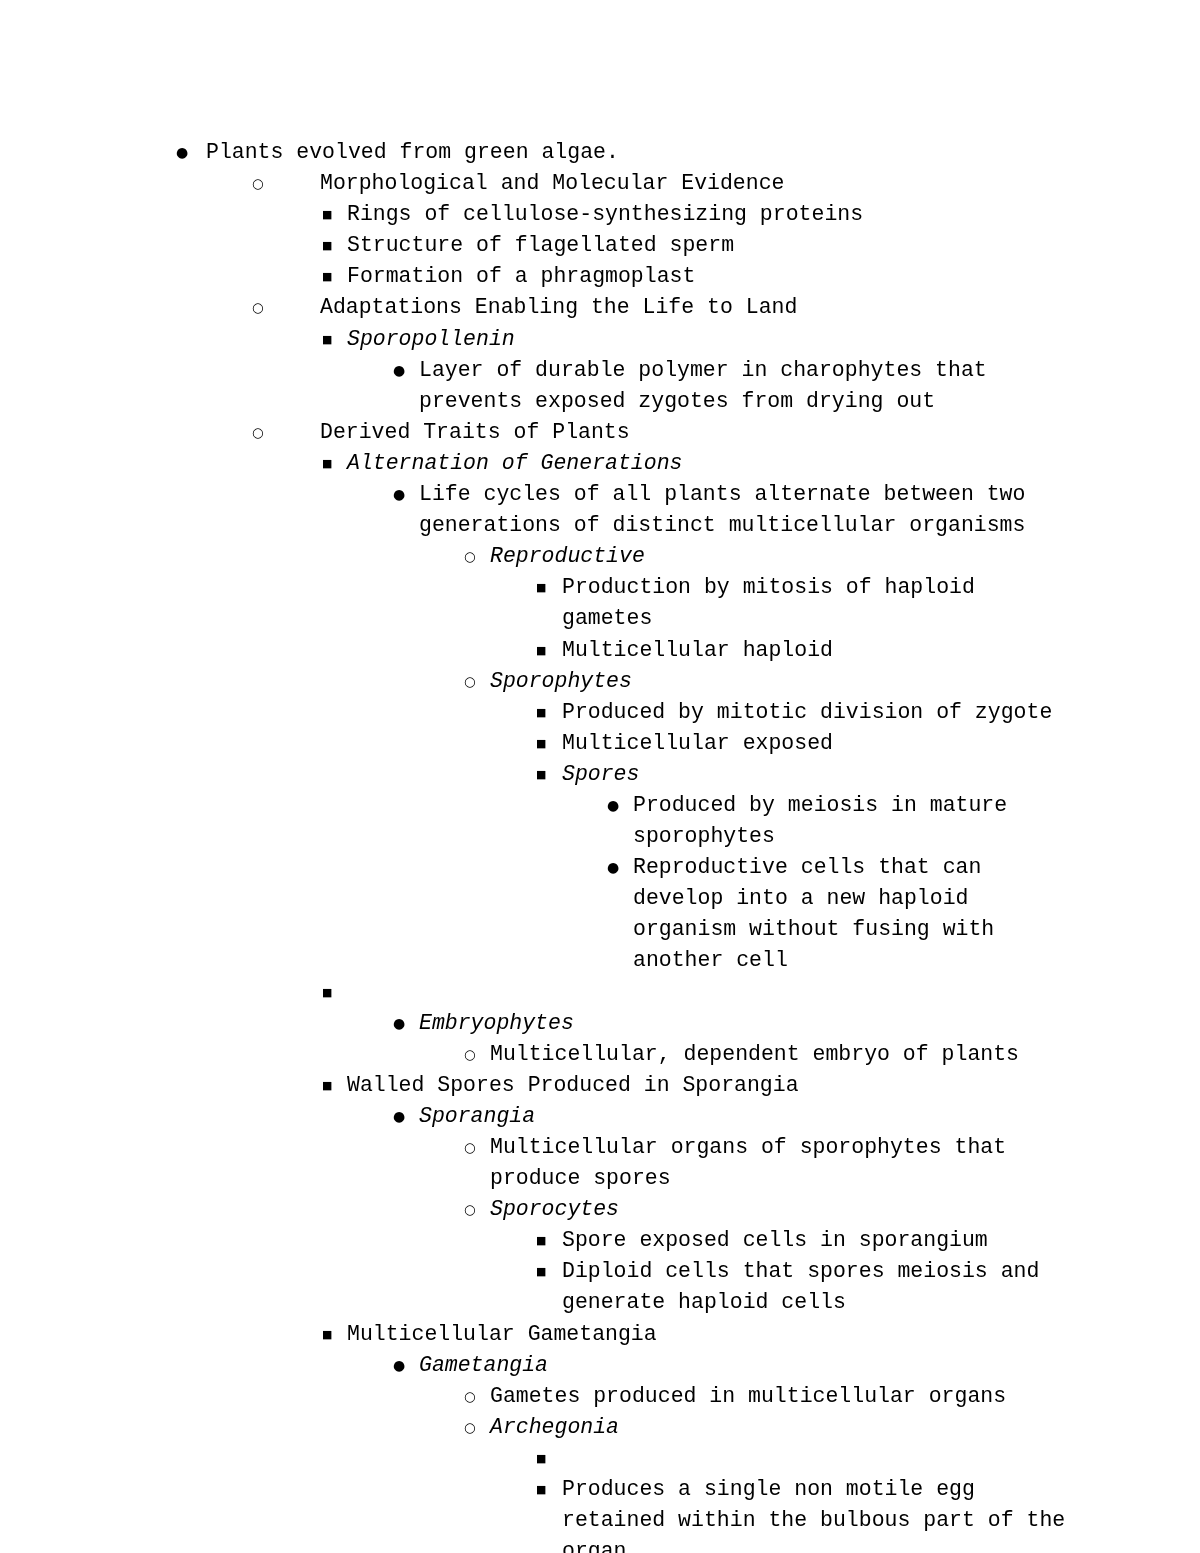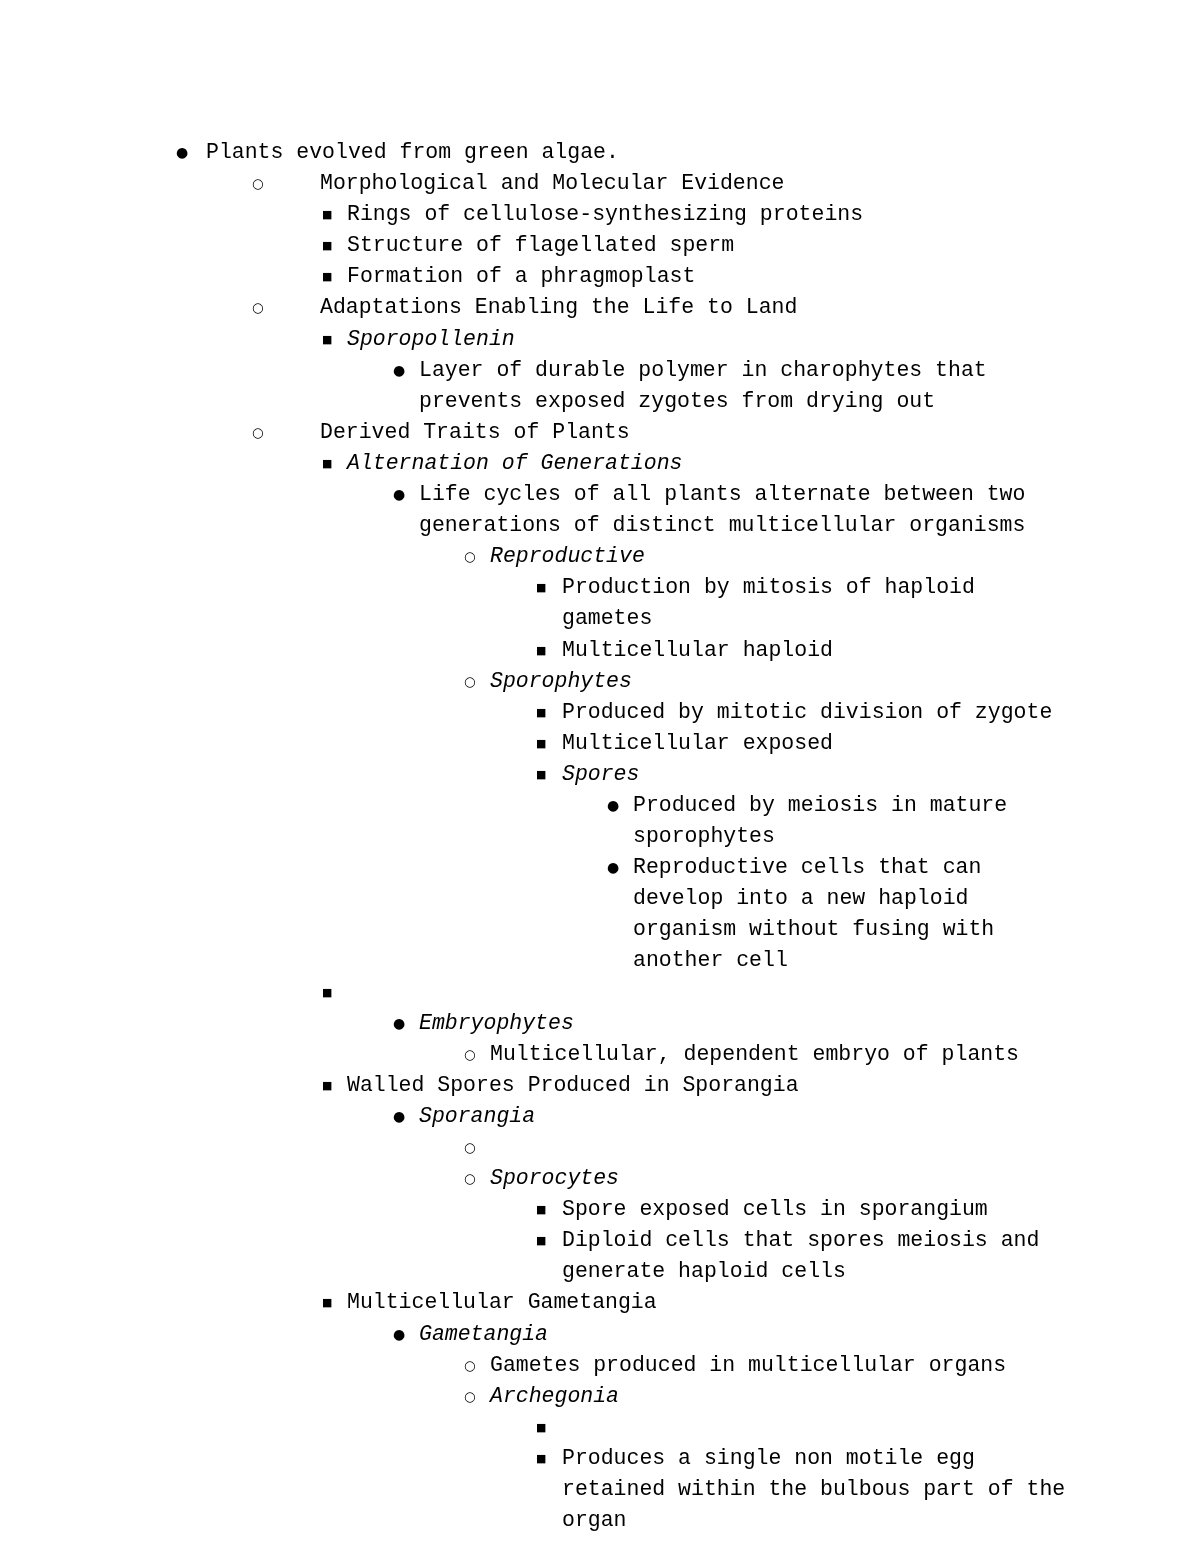--- a/index.html
+++ b/index.html
@@ -170,20 +170,21 @@
       <div class="row lvl3">
         <span class="marker m-square">■</span>
         <span class="text">Walled Spores Produced in Sporangia</span>
       </div>
       <div class="row lvl4">
         <span class="marker m-disc">●</span>
         <span class="text ital">Sporangia</span>
       </div>
       <div class="row lvl5">
         <span class="marker m-circle">○</span>
+        <span class="text">Multicellular organs of sporophytes that produce spores</span>
       </div>
       <div class="row lvl5">
         <span class="marker m-circle">○</span>
         <span class="text ital">Sporocytes</span>
       </div>
       <div class="row lvl6">
         <span class="marker m-square">■</span>
         <span class="text">Spore exposed cells in sporangium</span>
       </div>
       <div class="row lvl6">

